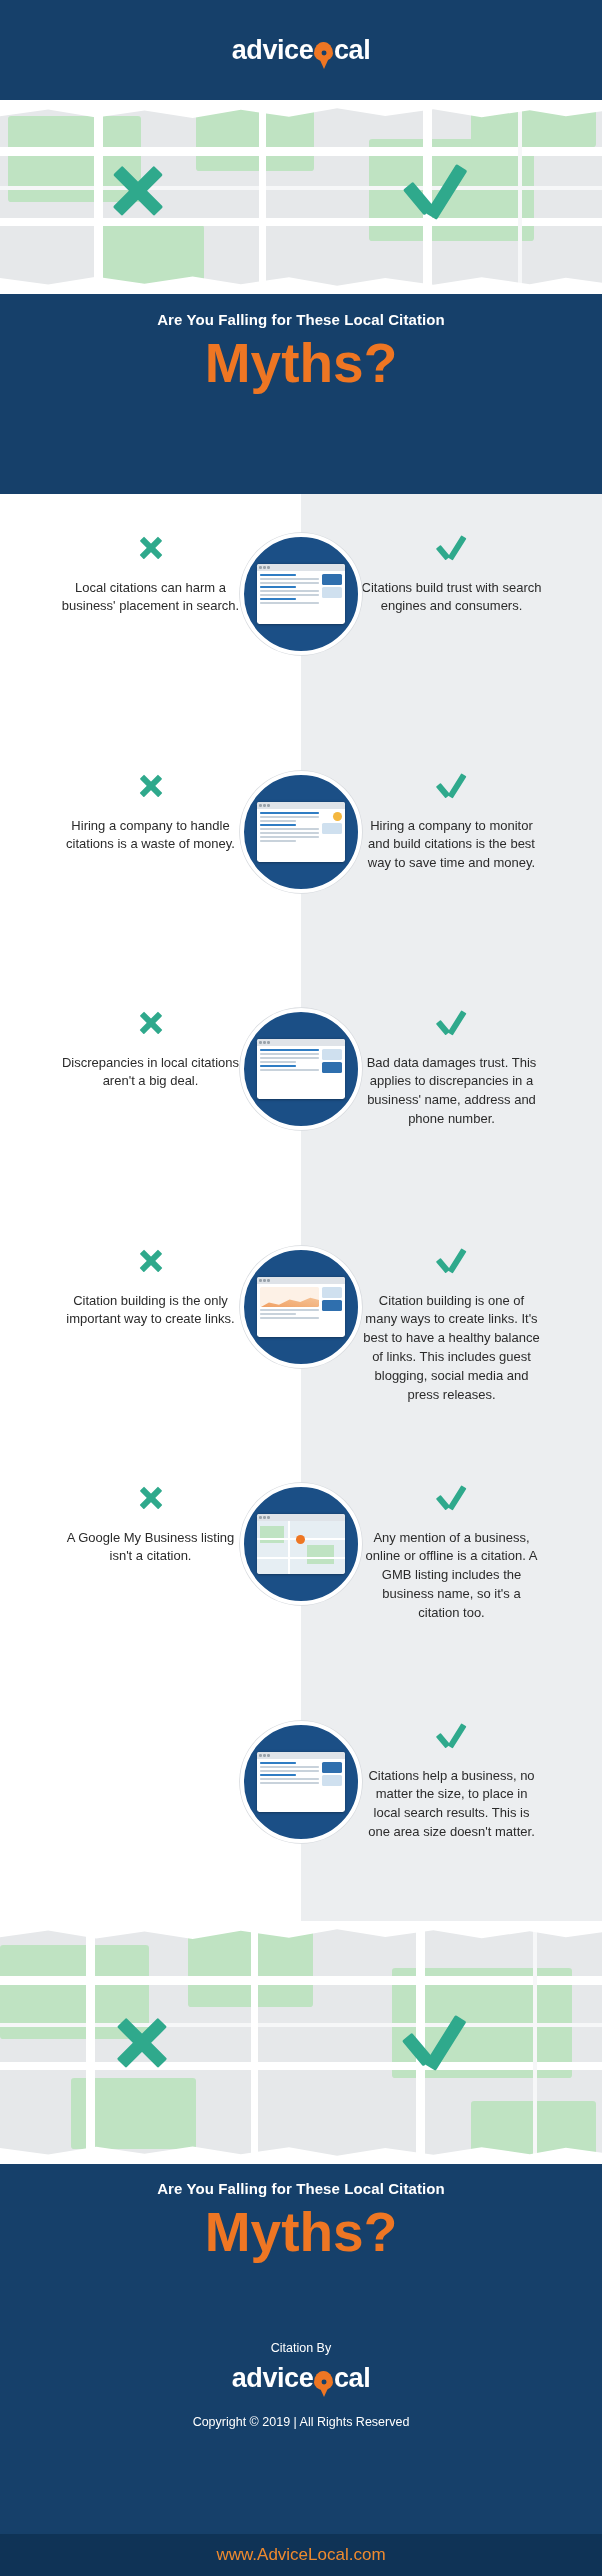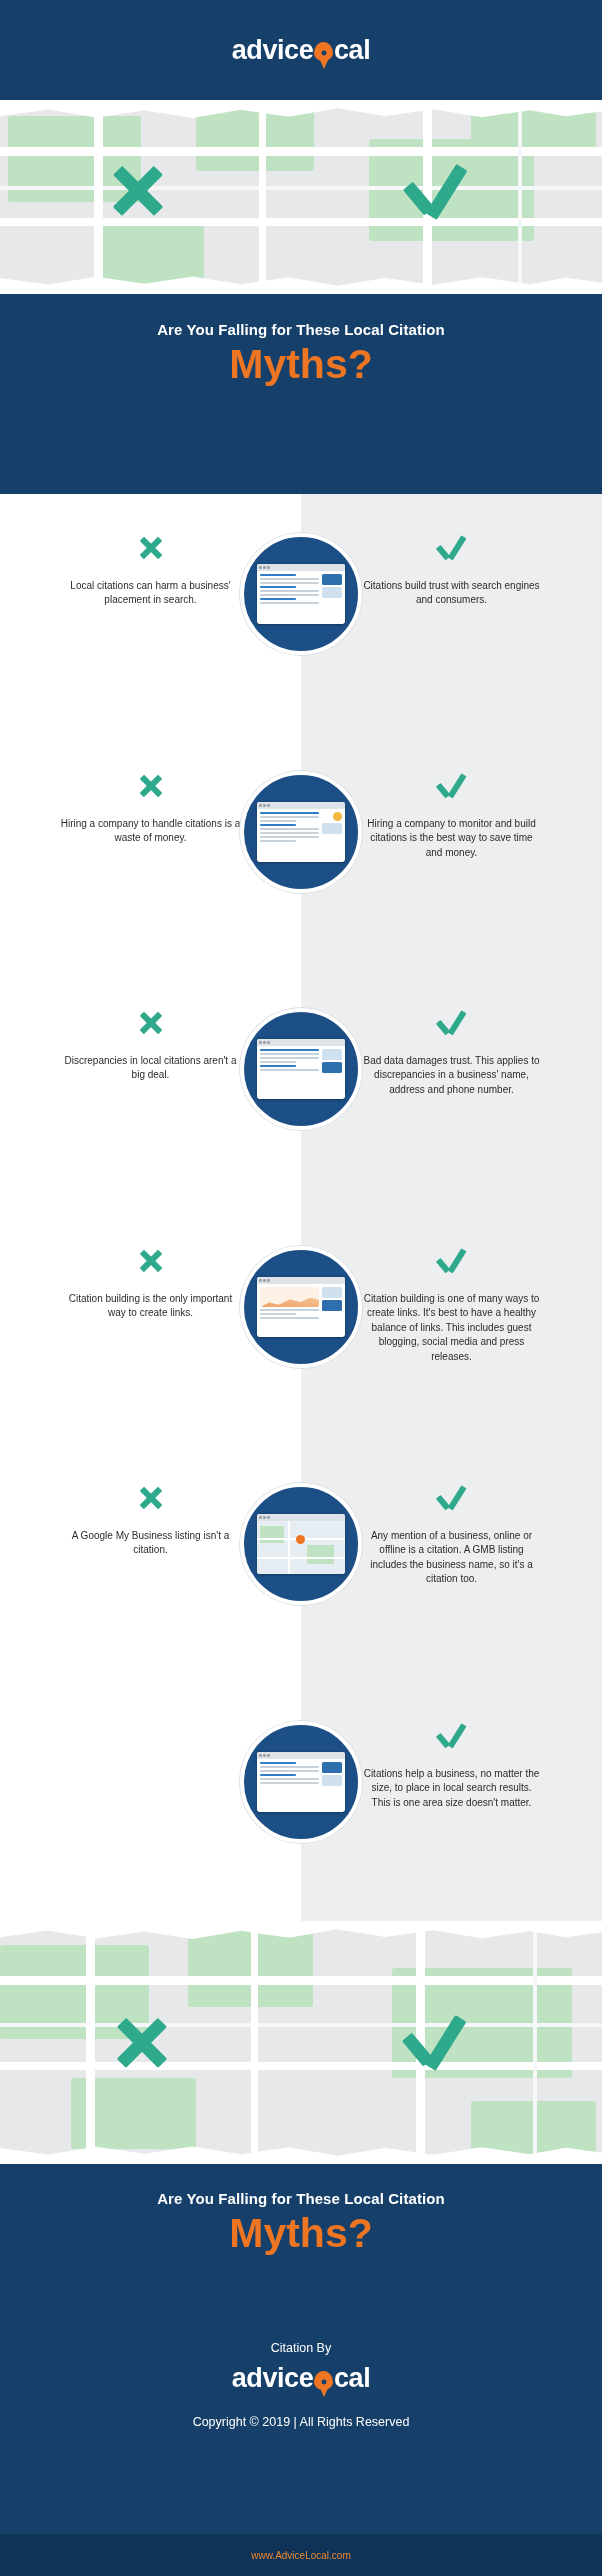--- a/index.html
+++ b/index.html
@@ -122,24 +122,24 @@
   
   .titleblock {
     position: absolute; left: 0; width: 602px;
     background: #16406a;
     text-align: center;
     color: #ffffff;
   }
   .titleblock.top { top: 295px; height: 141px; }
   .titleblock.bottom { top: 2164px; height: 157px; }
   .title-line {
-    font-size: 15px; font-weight: bold; padding-top: 26px; letter-spacing: 0.1px;
+    font-size: 15px; font-weight: bold; padding-top: 16px; letter-spacing: 0.1px;
   }
   .title-big {
-    font-size: 41px; font-weight: bold; color: #ee7623; margin-top: 3.1px;
+    font-size: 55px; font-weight: bold; color: #ee7623; margin-top: 3.1px;
   }
 
   
   .colbar {
     position: absolute; left: 0; top: 436px;
     width: 602px; height: 58px;
     background: #ee7623;
     display: flex;
   }
   .colbar .col {
@@ -192,21 +192,21 @@
     position: relative; width: 30px; height: 23.5px; margin-bottom: 19px;
   }
   .mini-check::before, .mini-check::after {
     content:""; position:absolute; background:#2fa98c; border-radius:0.8px;
   }
   .mini-check::before { width:6.3px; height:15px; left:3.9px; top:8.6px; transform:rotate(-40deg); }
   .mini-check::after  { width:6.3px; height:26px; left:17px; top:-0.8px; transform:rotate(32deg); }
 
   .cell p {
     width: 180px; text-align: center;
-    font-size: 10px; line-height: 1.45; color: #2b2b2b;
+    font-size: 13px; line-height: 1.45; color: #2b2b2b;
   }
   .cell.left p { color: #2b2b2b; }
 
   
   .circle {
     position: absolute; left: 50%; transform: translateX(-50%);
     width: 122px; height: 122px; border-radius: 50%;
     background: #1b4f86;
     border: 4.7px solid #ffffff;
     box-shadow: 0 0 0 0.8px #d7dade;
@@ -260,21 +260,21 @@
   .created {
     font-size: 12.5px; padding-top: 20.4px;
   }
   .logo-bottom { font-size: 27px; margin-top: 7.8px; }
   .logo-bottom .pin { width: 19px; height: 19px; margin: 0 0.8px; position: relative; top: 1.6px; }
   .copyright { font-size: 12.5px; margin-top: 20.4px; }
   .sitebar {
     position: absolute; left: 0; bottom: 0; width: 602px; height: 42px;
     background: #0f3356; display: flex; align-items: center; justify-content: center;
   }
-  .sitebar a, .sitebar span { color: #f08a2e; font-size: 10px; text-decoration: none; }
+  .sitebar a, .sitebar span { color: #f08a2e; font-size: 17px; text-decoration: none; }
 </style>
 </head>
 <body>
 
 <div class="page">
 
   <div class="header">
     <div class="brand logo-top">
       <span class="adv">advice</span>
         <span class="pin"></span>

